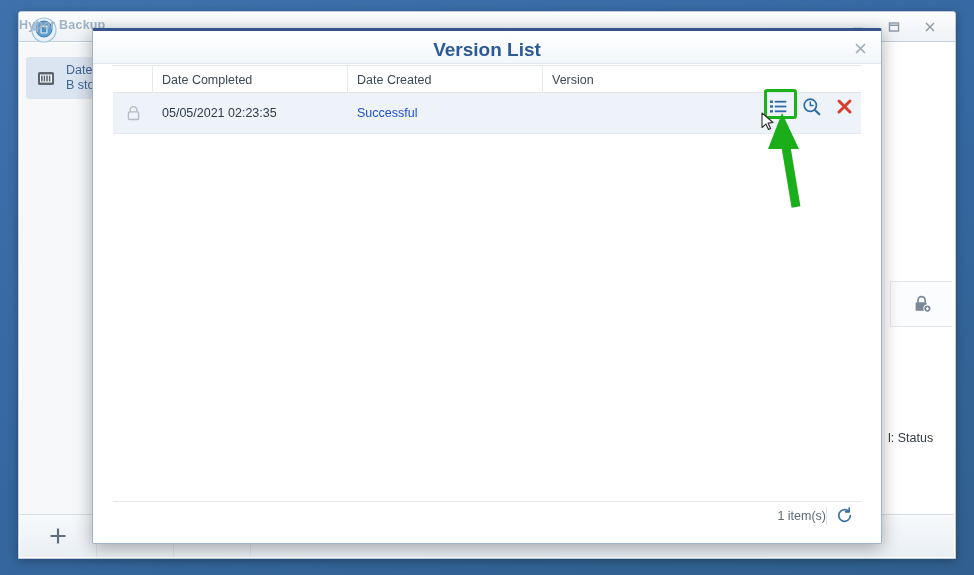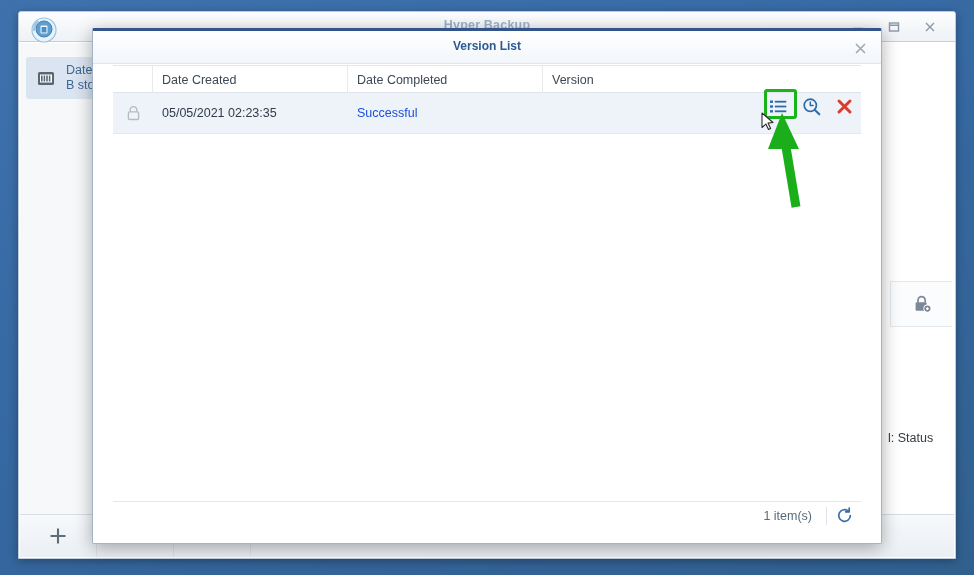--- a/index.html
+++ b/index.html
@@ -34,21 +34,20 @@
   }
   .bg-titlebar {
     position: absolute; left: 0; top: 0; right: 0;
     height: 30px;
     background: linear-gradient(#fcfdfe, #eef2f6);
     border-bottom: 1px solid #c4d0dd;
     display: flex; align-items: center;
   }
   .bg-title {
     position: absolute; left: 0; right: 0; top: 6px;
-    text-align: center;
     font-size: 12.5px; font-weight: bold;
     color: #9fb2c6;
     letter-spacing: .2px;
   }
   .bg-winbtns {
     position: absolute; right: 6px; top: 0;
     height: 30px; display: flex; align-items: center; gap: 14px;
     padding-right: 8px;
   }
   .bg-winbtn {
@@ -140,21 +139,21 @@
   }
   .modal-header {
     position: relative;
     height: 33px;
     background: linear-gradient(#ffffff, #f2f6fa);
     border-bottom: 1px solid #dfe6ee;
   }
   .modal-title {
     position: absolute; left: 0; right: 0; top: 8px;
     text-align: center;
-    font-size: 12px; font-weight: bold;
+    font-size: 19px; font-weight: bold;
     color: #2b5a94;
   }
   .modal-close {
     position: absolute; right: 10px; top: 6px;
     width: 22px; height: 22px;
     display: flex; align-items: center; justify-content: center;
     color: #9aa7b4;
   }
 
   
@@ -225,21 +224,21 @@
   
   .modal-footer {
     position: absolute; left: 20px; right: 20px; bottom: 14px;
     height: 28px;
     border-top: 1px solid #e3e8ee;
     display: flex; align-items: center; justify-content: flex-end;
     gap: 0;
   }
   .footer-count {
     font-size: 12.5px; color: #5b6a79;
-    padding-right: 14px;
+    padding-right: 0;
     border-right: 1px solid #dee4ea;
     line-height: 18px;
   }
   .footer-refresh {
     width: 34px; height: 22px;
     display: flex; align-items: center; justify-content: center;
     color: #3a6ea5;
   }
 
   
@@ -356,22 +355,22 @@
       <svg width="15" height="15" viewBox="0 0 15 15">
           <path d="M3 3l9 9M12 3l-9 9" stroke="#9aa7b4" stroke-width="1.5" fill="none"></path>
         </svg>
     </div>
   </div>
 
   <div class="tbl">
 
     <div class="tbl-head">
       <div class="th c-lock"></div>
+      <div class="th c-completed">Date Completed</div>
       <div class="th c-created">Date Created</div>
-      <div class="th c-completed">Date Completed</div>
       <div class="th c-status">Version</div>
     </div>
 
     <div class="tbl-row">
       <div class="td c-lock">
         <svg width="15" height="16" viewBox="0 0 15 16">
           <path d="M4.2 7V4.9a3.3 3.3 0 0 1 6.6 0V7" stroke="#b4bcc5" stroke-width="1.4" fill="none"></path>
           <rect x="2.4" y="6.9" width="10.2" height="7.6" rx="1.3" fill="none" stroke="#b4bcc5" stroke-width="1.4"></rect>
         </svg>
       </div>

